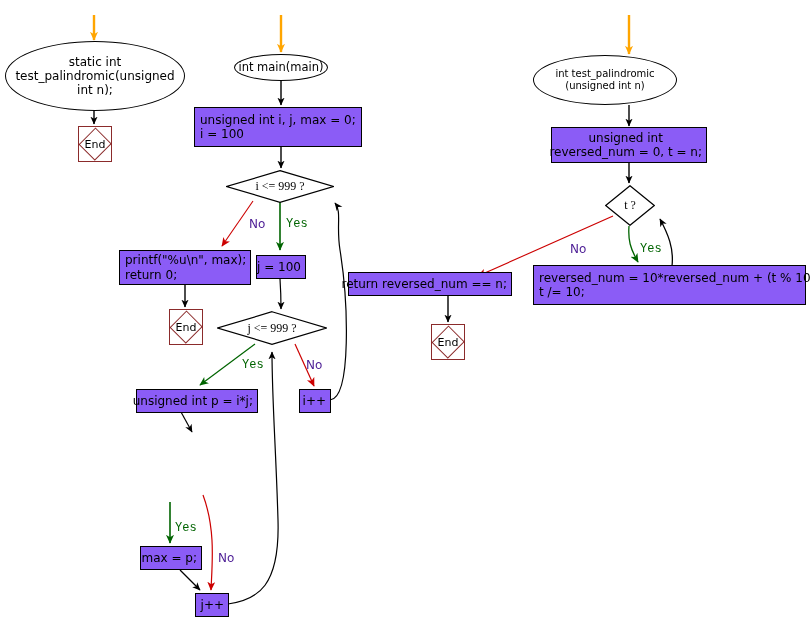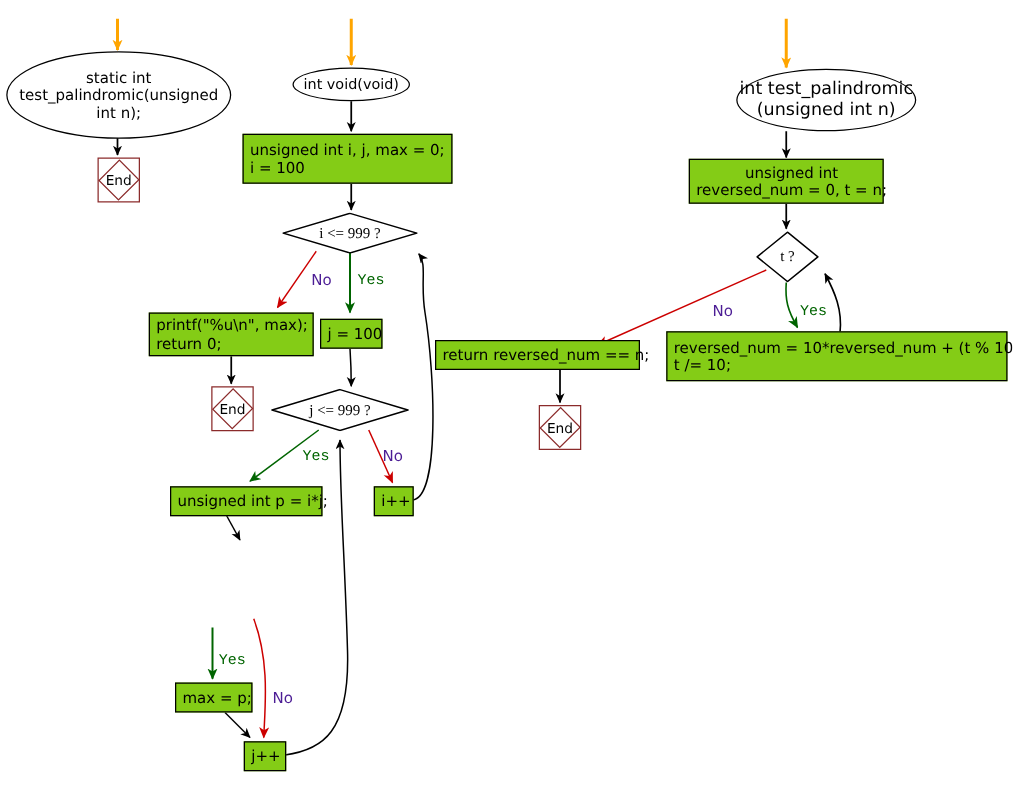--- a/index.html
+++ b/index.html
@@ -32,27 +32,27 @@
     display: flex;
     align-items: center;
     justify-content: center;
     text-align: center;
     color: #000000;
     line-height: 1.18;
     white-space: pre;
   }
   .proc {
     border: 1px solid #000000;
-    background: #84cc16;
+    background: #8b5cf6;
     justify-content: flex-start;
     text-align: left;
     padding: 2px 4px 2px 5px;
   }
   .proc.ctr {
-    justify-content: flex-start;
+    justify-content: flex-end;
     text-align: center;
   }
   .term {
     border: 1px solid #000000;
     border-radius: 50%;
     background: #ffffff;
   }
   .endbox {
     border: 1px solid #8b2b2b;
     background: #ffffff;
@@ -182,21 +182,21 @@
 test_palindromic(unsigned
 int n);</span>
   </div>
 
   <div class="endbox" style="left:78px; top:126px; width:34px; height:36px;">
     <span class="dia"></span>
     <span class="lbl">End</span>
   </div>
 
   <div class="node term" style="left:234px; top:54px; width:94px; height:27px; font-size:11.5px;">
-    <span>int void(void)</span>
+    <span>int main(main)</span>
   </div>
 
   <div class="node proc" style="left:194px; top:107px; width:168px; height:40px; font-size:12px;">
     <span>unsigned int i, j, max = 0;
 i = 100</span>
   </div>
 
   <div class="dianode" style="left:226px; top:170px; width:108px; height:33px;">
     <svg class="shape" viewBox="0 0 108 33" preserveAspectRatio="none">
       <polygon points="54,0.7 107.3,16.5 54,32.3 0.7,16.5" fill="#ffffff" stroke="#000000" stroke-width="1.2" vector-effect="non-scaling-stroke"></polygon>
@@ -244,21 +244,21 @@
   <div class="edgelabel no" style="left:218px; top:551px; font-size:12px;"><span>No</span></div>
 
   <div class="node proc ctr" style="left:140px; top:546px; width:62px; height:24px; font-size:12px;">
     <span>max = p;</span>
   </div>
 
   <div class="node proc ctr" style="left:195px; top:593px; width:34px; height:24px; font-size:12px;">
     <span>j++</span>
   </div>
 
-  <div class="node term" style="left:589px; top:55px; width:144px; height:50px; font-size:14px;">
+  <div class="node term" style="left:533px; top:55px; width:144px; height:50px; font-size:10px;">
     <span>int test_palindromic
 (unsigned int n)</span>
   </div>
 
   <div class="node proc ctr" style="left:551px; top:127px; width:156px; height:36px; font-size:12px;">
     <span>unsigned int
 reversed_num = 0, t = n;</span>
   </div>
 
   <div class="dianode" style="left:605px; top:185px; width:50px; height:41px;">

